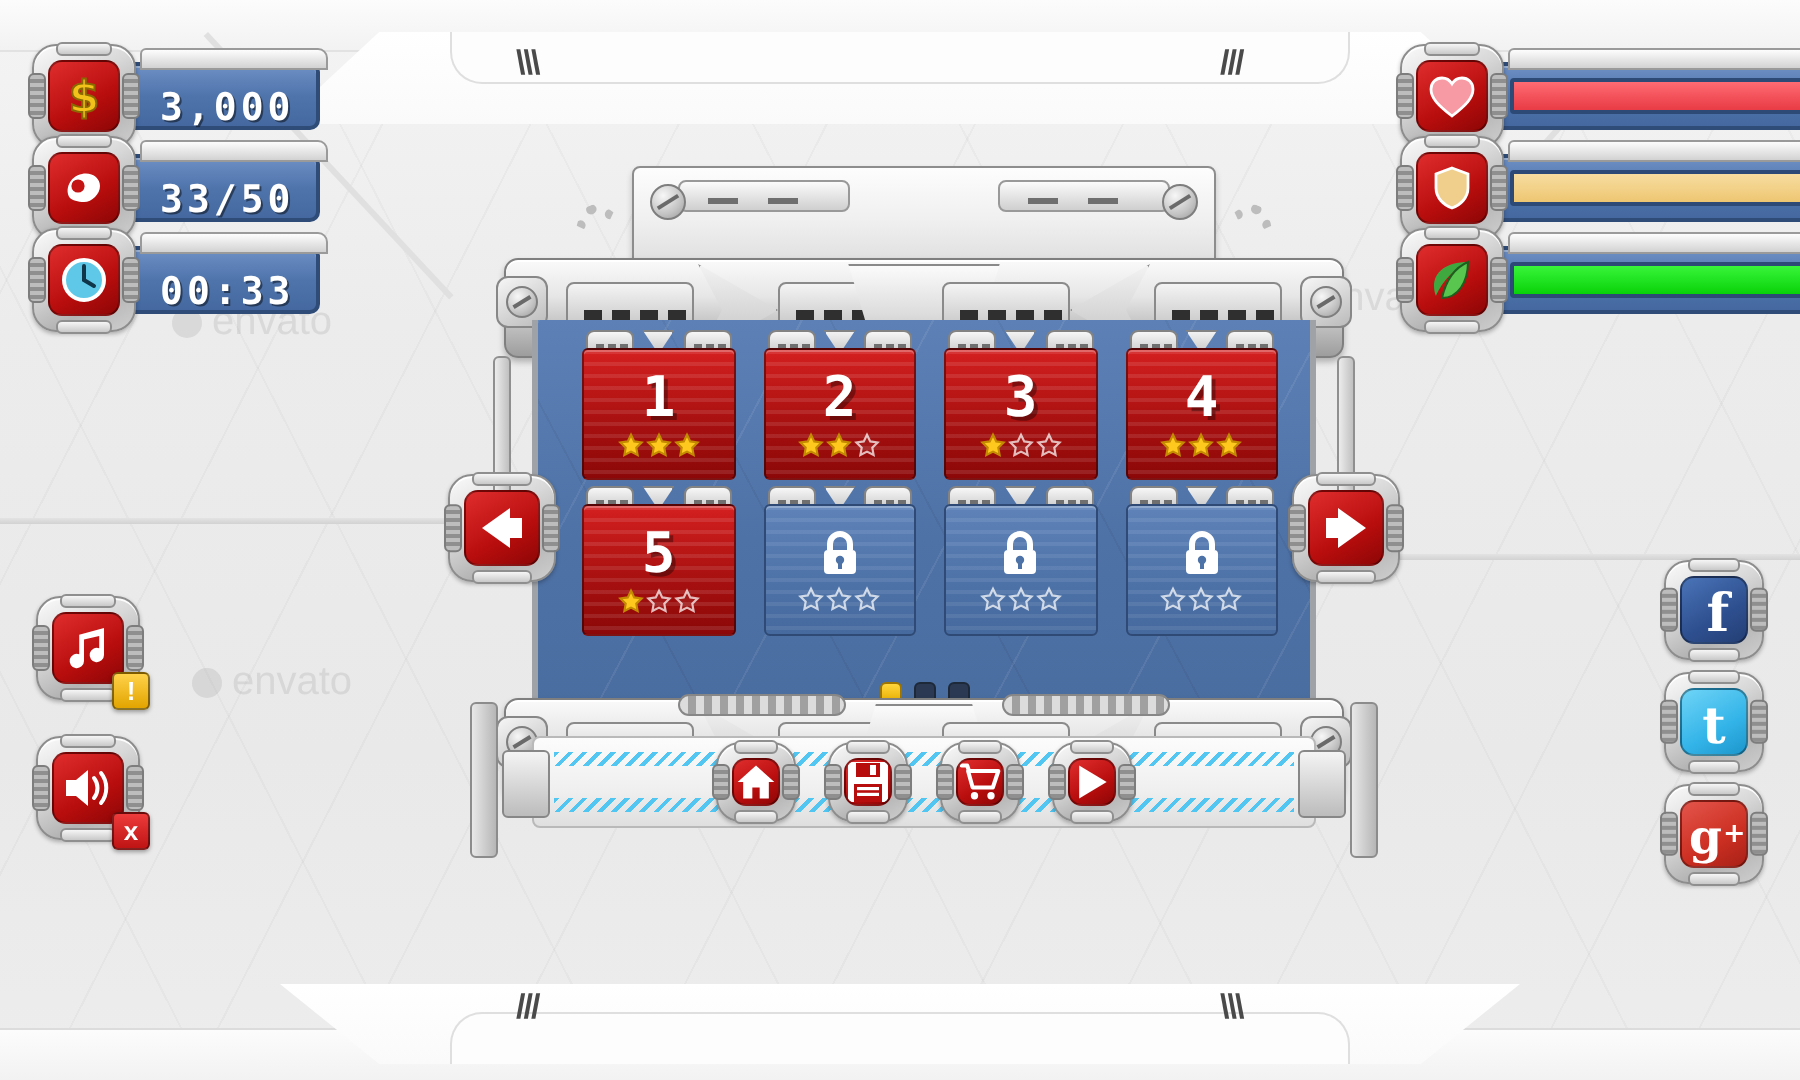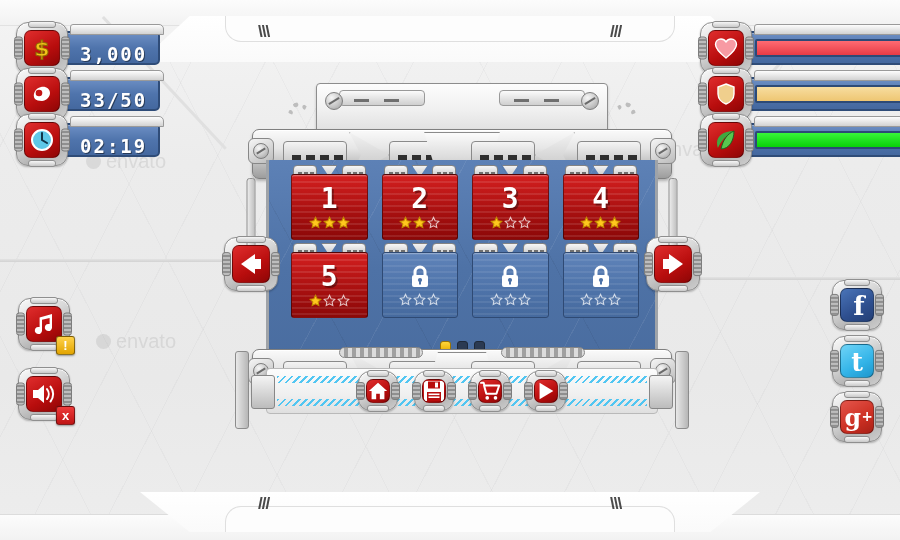--- a/index.html
+++ b/index.html
@@ -408,21 +408,21 @@
     <div class="clampT"></div>
       <div class="clampB"></div>
     <div class="inner red">
       <svg width="28" height="28" viewBox="0 0 28 28">
         <circle cx="14" cy="14" r="10" fill="#5fc8e8" stroke="#fff" stroke-width="2"></circle>
         <path d="M14 7v7l5 3" stroke="#11364a" stroke-width="2" fill="none" stroke-linecap="round"></path>
       </svg>
     </div>
   </div>
   <div class="hud-bar" style="width:98px;">
-    <span class="hud-val">02:19</span>
+    <span class="hud-val">00:33</span>
   </div>
 </div>
 
 <div class="hud" style="left:700px; top:22px;">
   <div class="bezel">
     <div class="clampT"></div>
       <div class="clampB"></div>
     <div class="inner red">
       <svg width="26" height="26" viewBox="0 0 26 26">
           <path d="M13 23C6 17.5 2.5 14 2.5 9.6 2.5 6.2 5 4 8 4c2 0 3.9 1.1 5 2.9C14.1 5.1 16 4 18 4c3 0 5.5 2.2 5.5 5.6 0 4.4-3.5 7.9-10.5 13.4z" fill="#f79aa3" stroke="#fff" stroke-width="1.4"></path>

